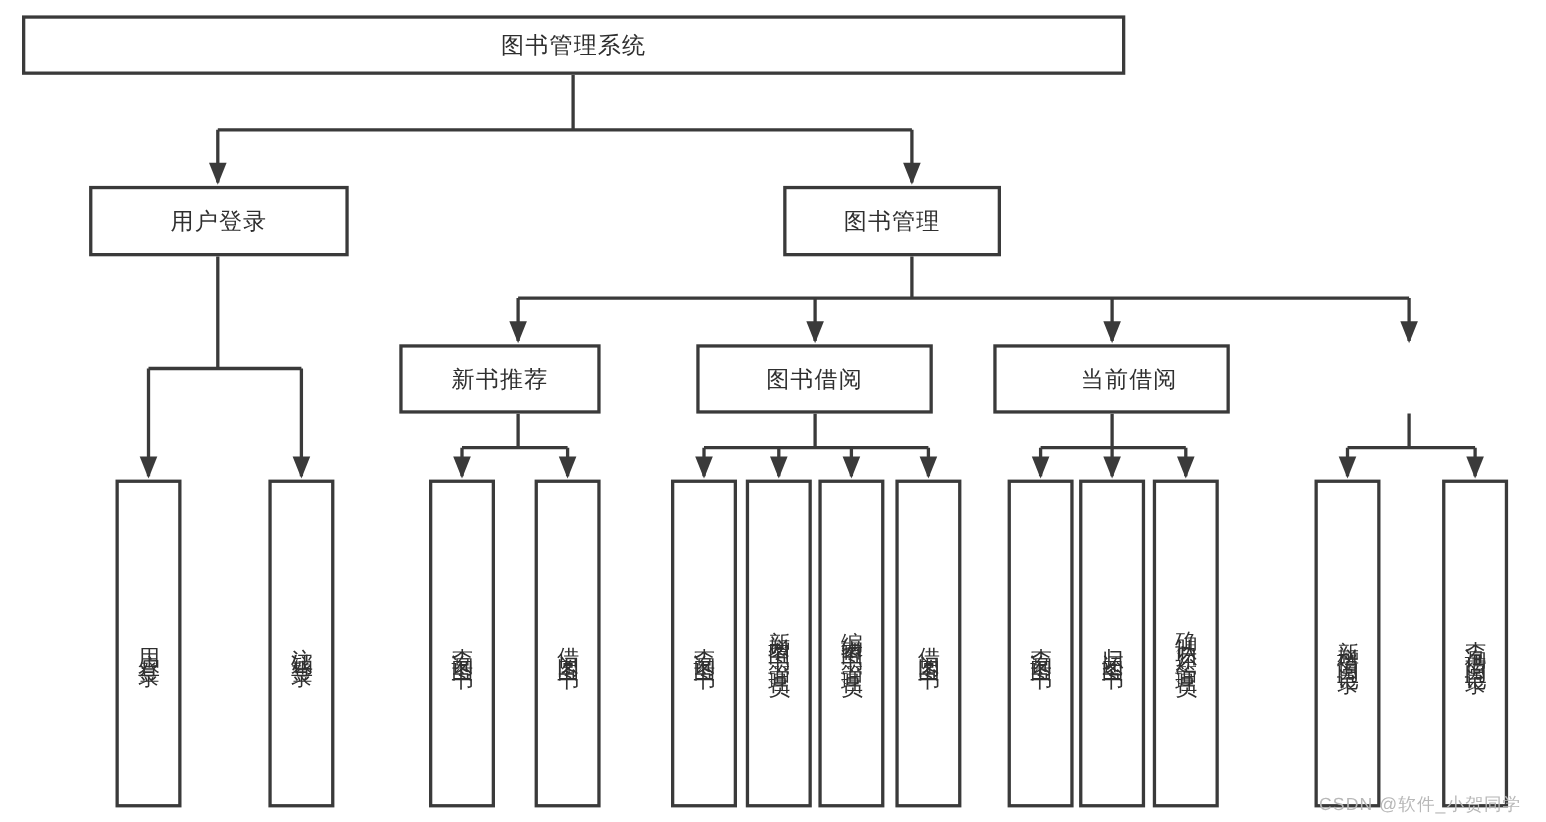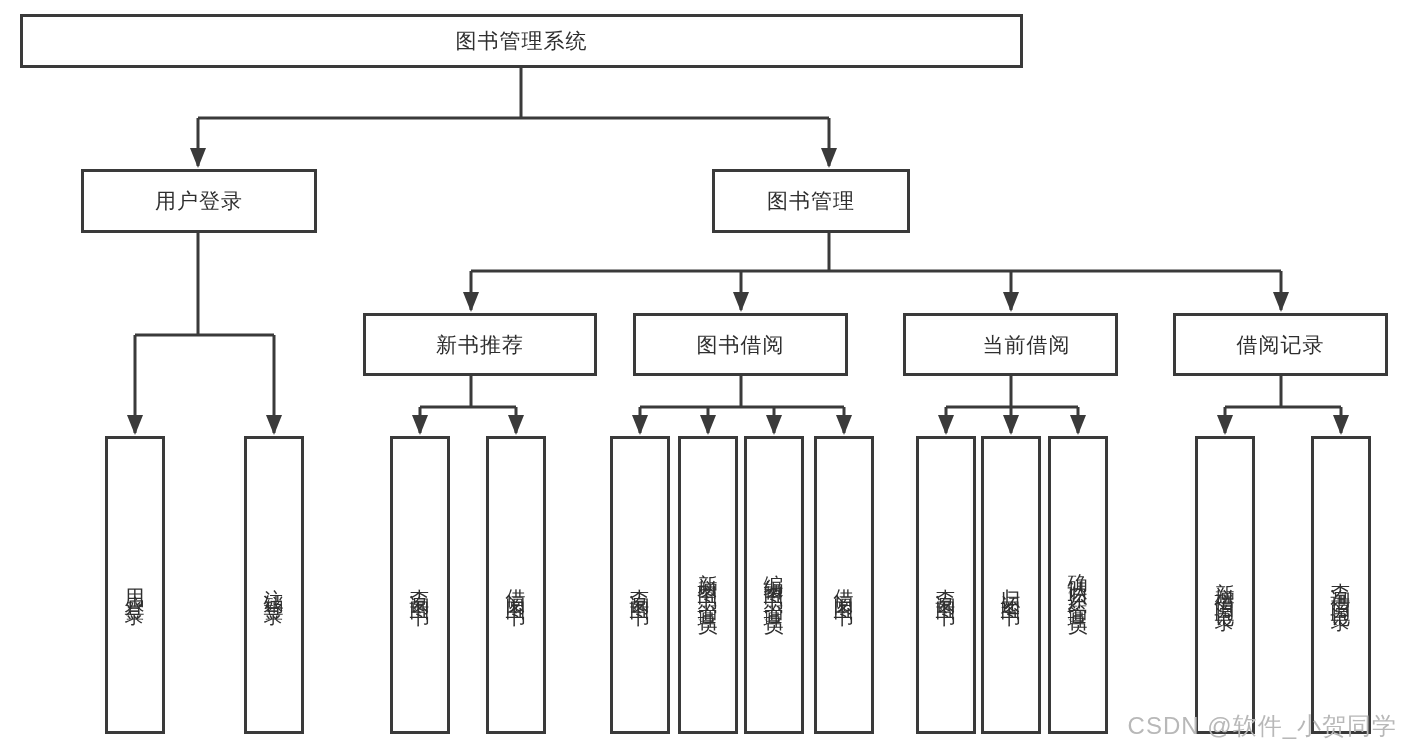--- a/index.html
+++ b/index.html
@@ -38,38 +38,38 @@
     text-orientation: mixed;
     letter-spacing: 6px;
     line-height: 1.1;
   }
   
   .n-root { left:20px;  top:14px;  width:1003px; height:54px; }
   
   .n-l2a  { left:81px;  top:169px; width:236px;  height:64px; }
   .n-l2b  { left:712px; top:169px; width:198px;  height:64px; }
   
-  .n-l3a  { left:363px;  top:313px; width:234px; height:63px; }
+  .n-l3a  { left:363px;  top:313px; width:183px; height:63px; }
   .n-l3b  { left:633px;  top:313px; width:215px; height:63px; }
   .n-l3c  { left:903px;  top:313px; width:215px; height:63px;padding-left:32px; }
   .n-l3d  { left:1173px; top:313px; width:215px; height:63px; }
   
   .leaf { top:436px; width:60px; height:298px; }
   .lf-a { left:105px; }  .lf-b { left:244px; }
   .lf-c { left:390px; }  .lf-d { left:486px; }
   .lf-e { left:610px; }  .lf-f { left:678px; }
   .lf-g { left:744px; }  .lf-h { left:814px; }
   .lf-i { left:916px; }  .lf-j { left:981px; }
   .lf-k { left:1048px; } .lf-l { left:1195px; }
   .lf-m { left:1311px; }
   .watermark {
     position: absolute;
-    right: 8px;
+    right: 22px;
     bottom: 5px;
-    font-size: 24px;
+    font-size: 16px;
     color: #b8b8b8;
     letter-spacing: 1px;
     white-space: nowrap;
   }
 </style>
 </head>
 <body>
 
 <div class="stage">
 
@@ -126,23 +126,20 @@
 
   <div class="node n-l3a">
     <span>新书推荐</span>
   </div>
   <div class="node n-l3b">
     <span>图书借阅</span>
   </div>
   <div class="node n-l3c">
     <span>当前借阅</span>
   </div>
-  <div class="node n-l3d">
-    <span>借阅记录</span>
-  </div>
 
   <div class="vnode leaf lf-a">
     <span class="vtext">用户登录</span>
   </div>
   <div class="vnode leaf lf-b">
     <span class="vtext">注销登录</span>
   </div>
   <div class="vnode leaf lf-c">
     <span class="vtext">查询图书</span>
   </div>

